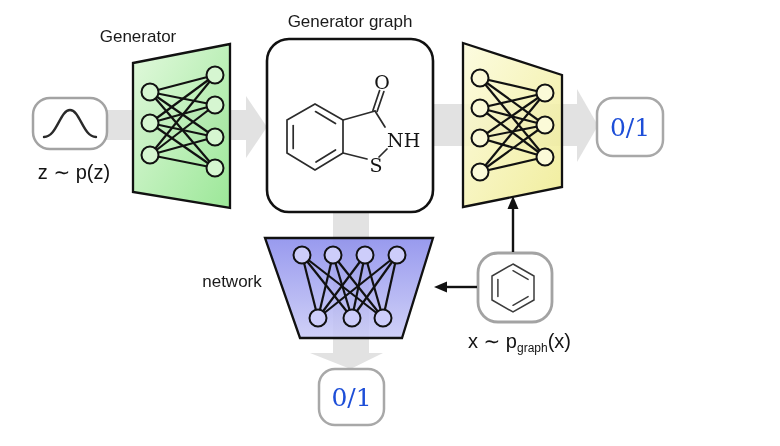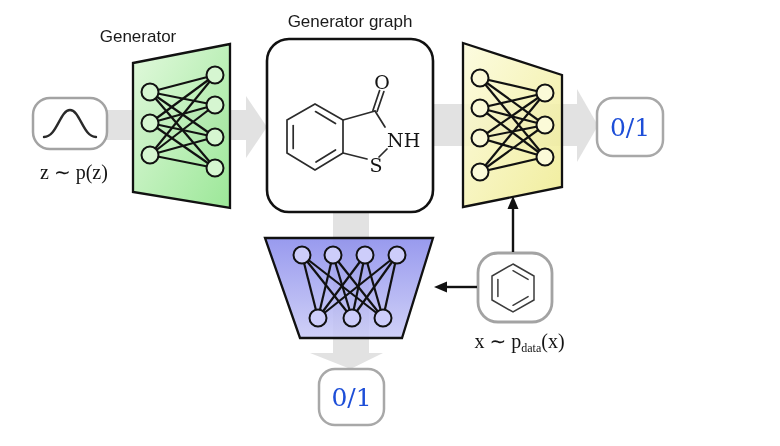--- a/index.html
+++ b/index.html
@@ -2,21 +2,21 @@
 <html><head>
 <meta charset="utf-8">
 <style>
   html,body { margin:0; padding:0; background:#ffffff; }
   .canvas {
     position:relative; width:780px; height:446px; background:#ffffff;
     font-family:"Liberation Sans", sans-serif; overflow:hidden;
   }
   .diagram-svg { position:absolute; left:0; top:0; width:780px; height:446px; }
   .lbl { position:absolute; color:#1a1a1a; font-size:17px; text-align:center; line-height:1.25; white-space:nowrap; }
-  .serif { font-family:Liberation Serif, serif; font-size:20px; color:#141414; }
+  .serif { font-family:Liberation Sans, sans-serif; font-size:20px; color:#141414; }
   .outbox-label { display:flex; align-items:center; justify-content:center; font-family:"DejaVu Serif", serif; font-size:25px; color:#1d4ed8; }
   .sub { font-size:12px; vertical-align:-4px; }
   .atom { font-family:"DejaVu Serif", serif; font-size:19px; fill:#141414; }
   .mol { stroke:#2b2b2b; stroke-width:1.7; fill:none; stroke-linecap:round; }
   .benz { stroke:#3c3c3c; stroke-width:1.5; fill:none; stroke-linecap:round; }
   .trap { stroke:#111111; stroke-width:2.3; fill-opacity:0.88; }
   .edges line { stroke-width:2.2; }
   .nodes circle { stroke:#111111; stroke-width:2; }
   .thin-arrow { stroke:#111111; stroke-width:2.4; }
 </style>
@@ -176,18 +176,19 @@
       <line class="thin-arrow" x1="513" y1="252" x2="513" y2="208"></line>
       <polygon points="513,196 507.5,209 518.5,209" fill="#111111"></polygon>
       <line class="thin-arrow" x1="477" y1="287" x2="446" y2="287"></line>
       <polygon points="434,287 447,281.5 447,292.5" fill="#111111"></polygon>
     </g>
   </svg>
 
   <div class="lbl" style="left:90px; top:26px; width:96px;">Generator</div>
   <div class="lbl" style="left:270px; top:11px; width:160px;">Generator graph</div>
   <div class="lbl" style="left:187px; top:271px; width:90px;">
+    <div>network</div>
   </div>
   <div class="lbl serif" style="left:25px; top:160px; width:98px;">z ∼ p(z)</div>
-  <div class="lbl serif" style="left:452px; top:329px; width:135px;"><span>x ∼ p</span><span class="sub">data</span><span>(x)</span></div>
+  <div class="lbl serif" style="left:452px; top:329px; width:135px;"><span>x ∼ p</span><span class="sub">graph</span><span>(x)</span></div>
   <div class="outbox-label" style="position:absolute; left:597px; top:98px; width:66px; height:58px;">0/1</div>
   <div class="outbox-label" style="position:absolute; left:319px; top:369px; width:65px; height:56px;">0/1</div>
 </div>
 
 </body></html>

